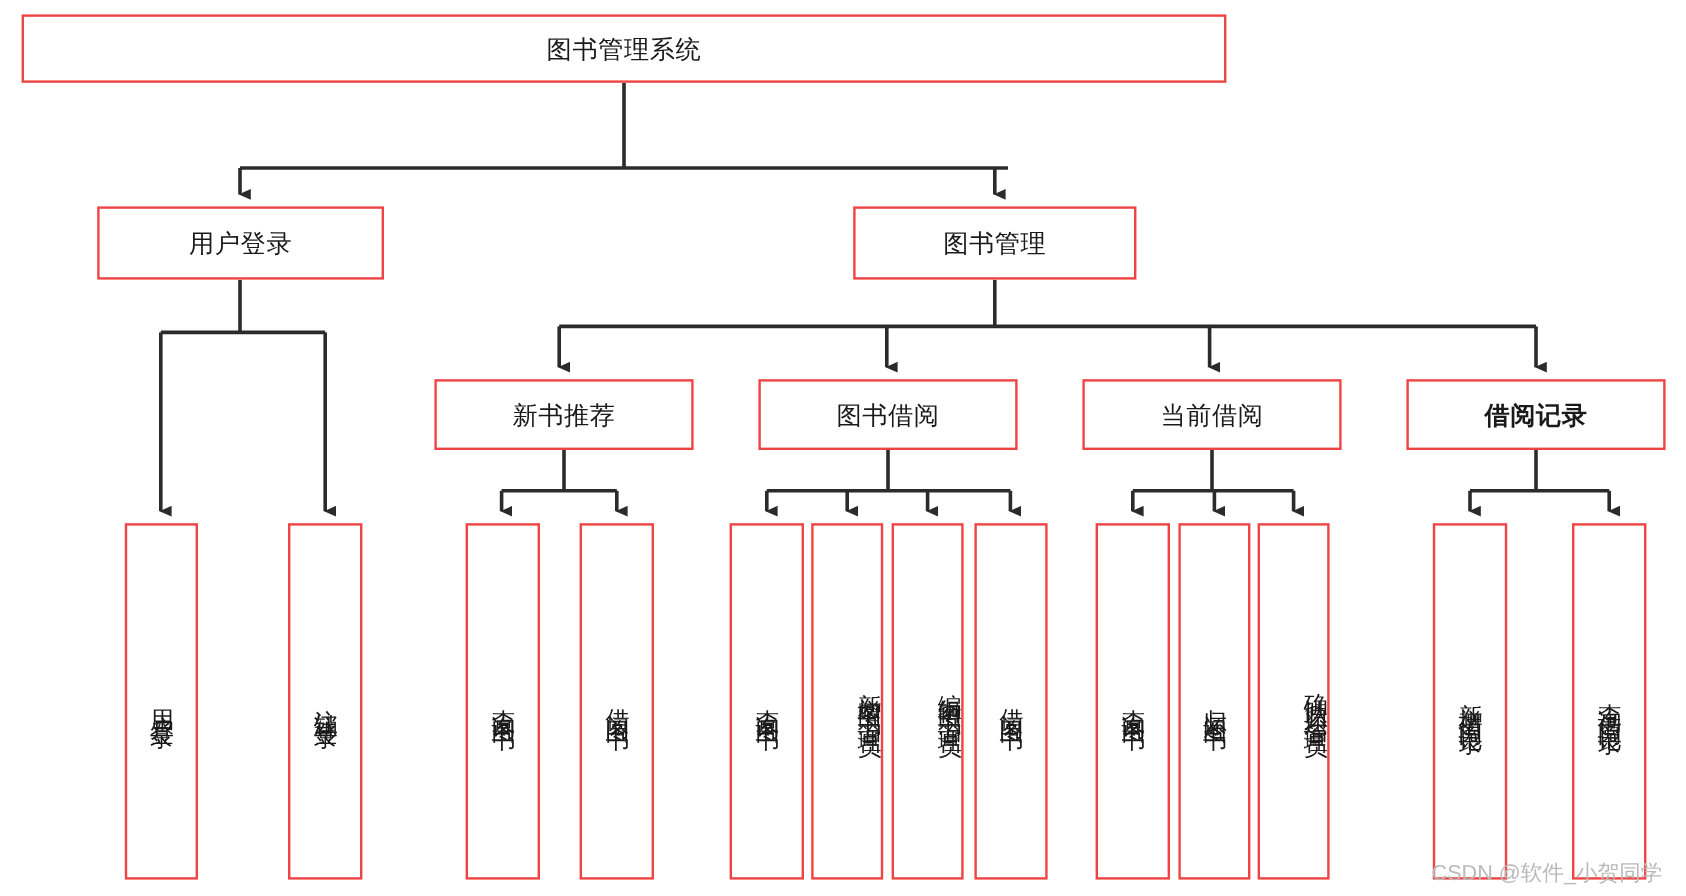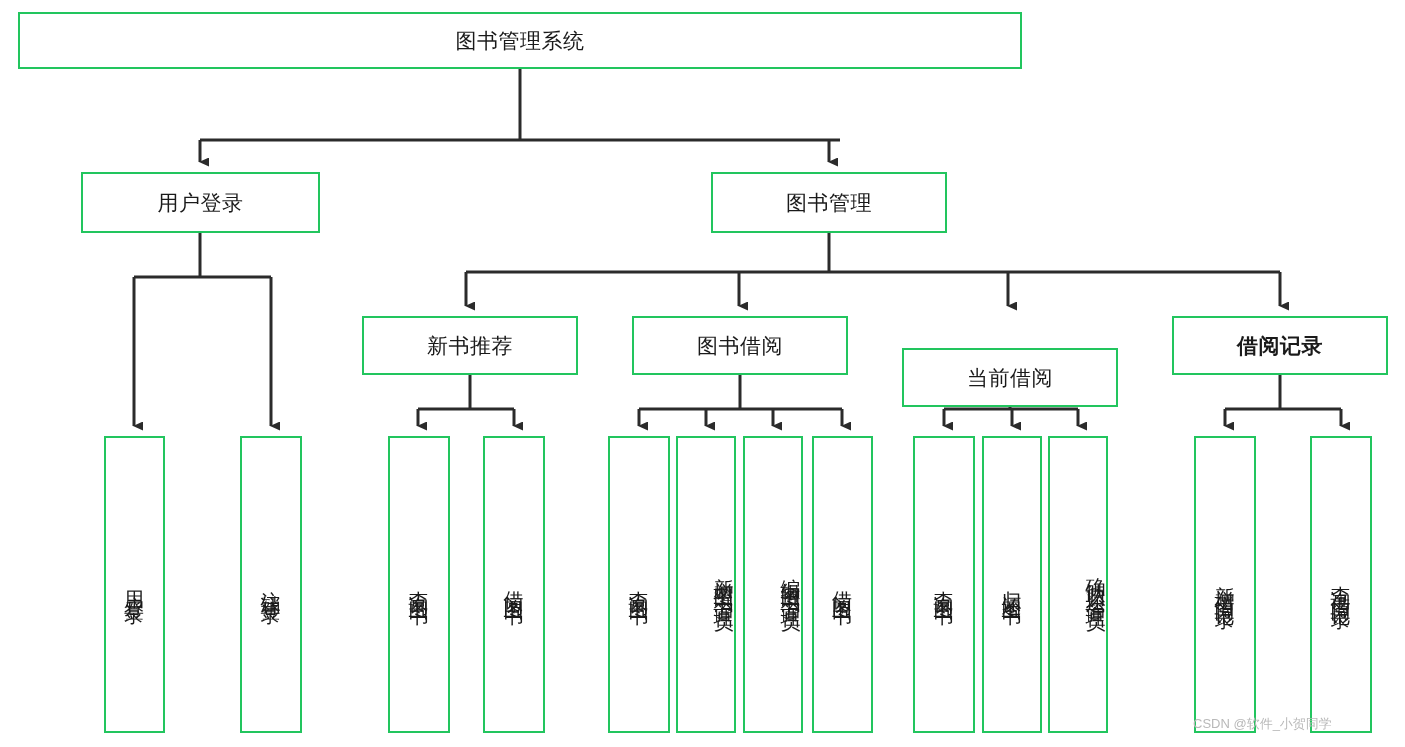--- a/index.html
+++ b/index.html
@@ -23,21 +23,21 @@
     position: absolute;
     left: 0;
     top: 0;
     width: 1405px;
     height: 747px;
     pointer-events: none;
   }
   .node {
     position: absolute;
     box-sizing: border-box;
-    border: 2px solid #22c55e;
+    border: 2px solid #ef4444;
     background: #ffffff;
     display: flex;
     align-items: center;
     justify-content: center;
     color: #1a1a1a;
   }
   .node.horiz {
     font-size: 21px;
     letter-spacing: 0.5px;
   }
@@ -57,21 +57,21 @@
     white-space: nowrap;
   }
   .node.vert.anchor-top {
     align-items: flex-start;
   }
   .node.vert.anchor-center {
     align-items: center;
   }
   .watermark {
     position: absolute;
-    font-size: 13px;
+    font-size: 18px;
     color: #b9b9b9;
     white-space: nowrap;
     user-select: none;
   }
 </style>
 </head>
 <body>
 
 <div id="canvas">
 
@@ -135,21 +135,21 @@
   <div class="node horiz" style="left:711px; top:172px; width:236px; height:61px;">
     <span>图书管理</span>
   </div>
 
   <div class="node horiz" style="left:632px; top:316px; width:216px; height:59px;">
     <span>图书借阅</span>
   </div>
   <div class="node horiz" style="left:362px; top:316px; width:216px; height:59px;">
     <span>新书推荐</span>
   </div>
-  <div class="node horiz" style="left:902px; top:316px; width:216px; height:59px;margin-top:32px;">
+  <div class="node horiz" style="left:902px; top:316px; width:216px; height:59px;">
     <span>当前借阅</span>
   </div>
   <div class="node horiz" style="left:1172px; top:316px; width:216px; height:59px;font-weight:bold;">
     <span>借阅记录</span>
   </div>
 
   <div class="node vert anchor-center" style="left:104px; top:436px; width:61px; height:297px;">
     <span class="vtext">用户登录</span>
   </div>
   <div class="node vert anchor-center" style="left:240px; top:436px; width:62px; height:297px;">

